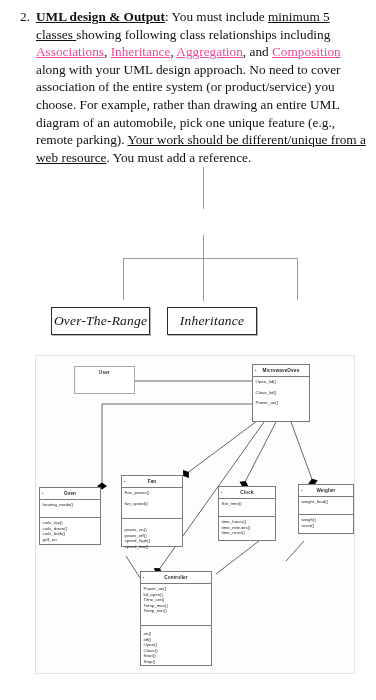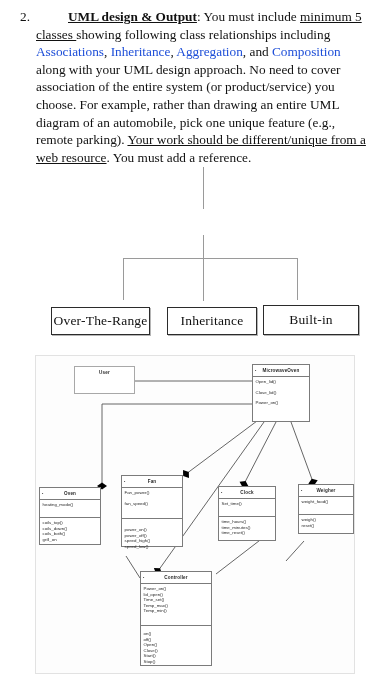--- a/index.html
+++ b/index.html
@@ -8,26 +8,26 @@
     font-family:"Liberation Serif", serif;color:#111;
   }
   .page{position:relative;width:376px;height:700px;}
 
   
   .qblock{position:absolute;left:10px;top:8px;width:356px;}
   .qrow{display:flex;align-items:flex-start;}
   .qnum{width:20px;flex:0 0 20px;text-align:right;padding-right:6px;
         font-size:13.3px;line-height:17.6px;}
   .qtext{flex:1;font-size:13.3px;line-height:17.6px;text-align:left;}
-  .b{font-weight:bold;margin-left:32px;}
+  .b{font-weight:bold;}
   .u{text-decoration:underline;text-underline-offset:1px;}
-  .lnk{color:#1d4ed8;text-underline-offset:1px;}
+  .lnk{color:#ec4899;text-decoration:underline;text-underline-offset:1px;}
 
   
-  .tree{position:absolute;left:0;top:165px;width:376px;height:175px;}
+  .tree{position:absolute;left:0;top:165px;width:376px;height:175px;font-style:italic;}
   .vline{position:absolute;width:1px;background:#9a9a9a;}
   .hline{position:absolute;height:1px;background:#9a9a9a;}
 
   .cbox{
     position:absolute;border:1px solid #2b2b2b;background:#fff;
     display:flex;align-items:center;justify-content:center;
     font-size:13.5px;letter-spacing:.2px;color:#111;
     box-shadow:1px 1px 0 rgba(120,120,120,.55);
   }
 
@@ -79,23 +79,20 @@
     <div class="hline" style="left:123px;top:93px;width:175px;"></div>
 
     <div class="vline" style="left:123px;top:93px;height:42px;"></div>
     <div class="vline" style="left:297px;top:93px;height:42px;"></div>
 
     <div class="cbox" style="left:51px;top:142px;width:97px;height:26px;">
       <span>Over-The-Range</span>
     </div>
     <div class="cbox" style="left:167px;top:142px;width:88px;height:26px;">
       <span>Inheritance</span>
-    </div>
-    <div class="cbox" style="left:263px;top:140px;width:94px;height:28px;">
-      <span>Built-in</span>
     </div>
   </div>
 
   <div class="panel">
 
     <svg width="318" height="317">
       <defs>
         <marker id="dia" markerWidth="12" markerHeight="12" refX="6" refY="6" orient="auto" markerUnits="userSpaceOnUse">
           <path d="M6,1 L9.5,6 L6,11 L2.5,6 Z" fill="#000"></path>
         </marker>

